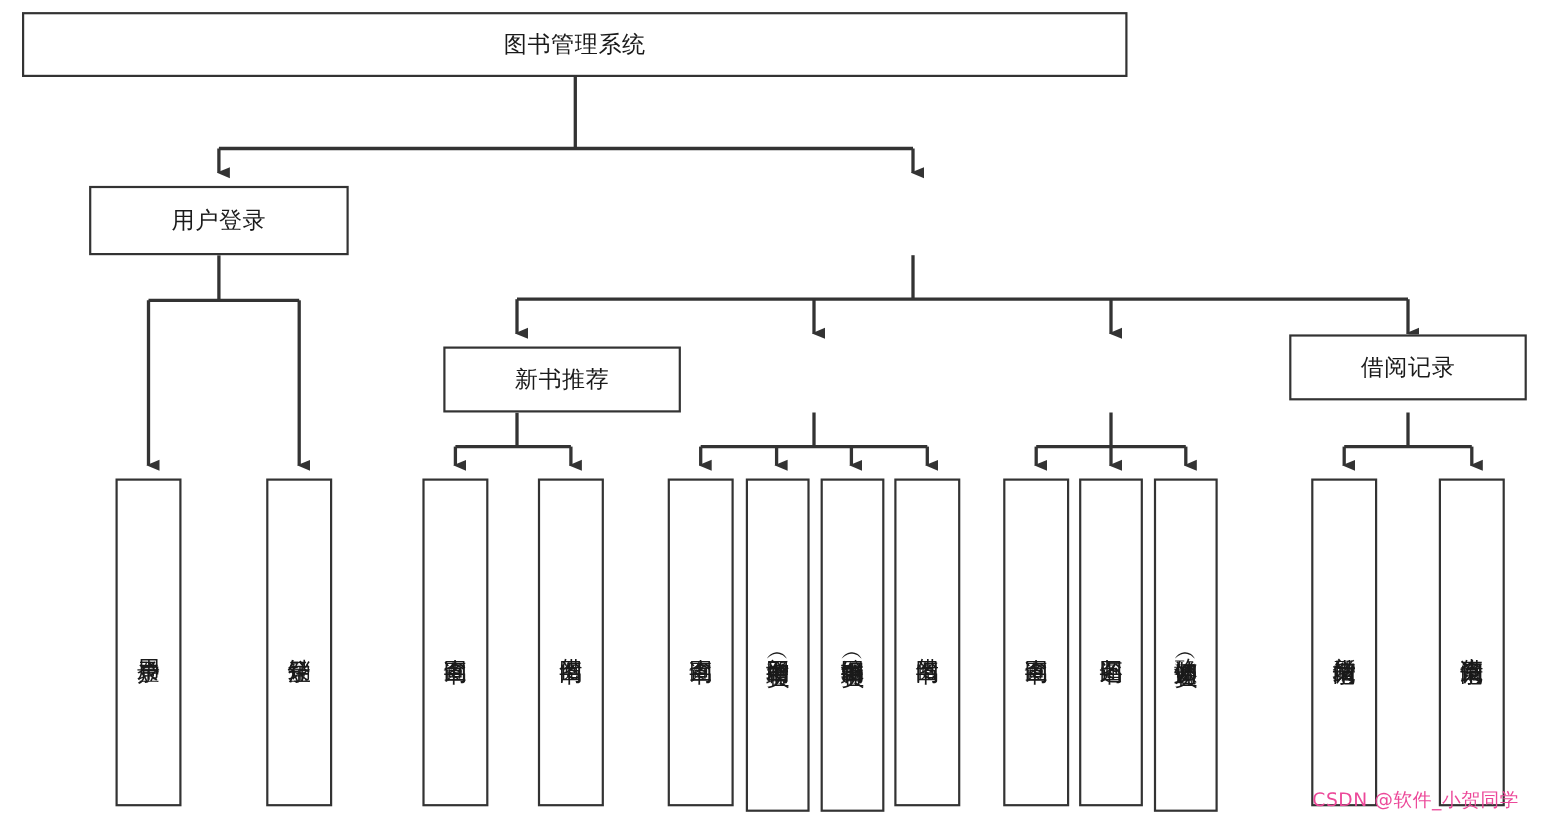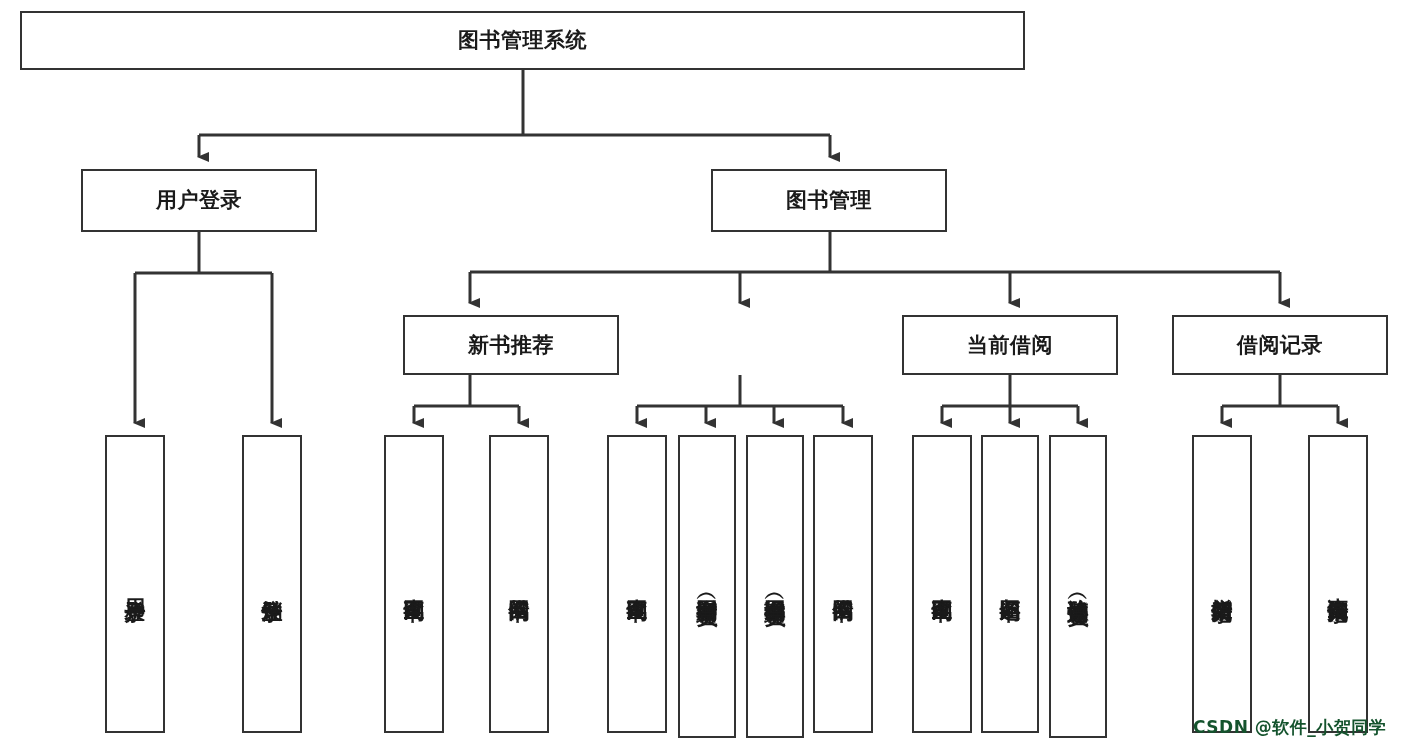--- a/index.html
+++ b/index.html
@@ -9,21 +9,20 @@
   }
   body {
     font-family: "DejaVu Sans", "Liberation Sans", sans-serif;
   }
   #canvas {
     position: relative;
     width: 1405px;
     height: 747px;
     background: #ffffff;
     overflow: hidden;
-    font-weight: bold;
   }
   svg.connectors {
     position: absolute;
     left: 0;
     top: 0;
     width: 1405px;
     height: 747px;
     pointer-events: none;
   }
   .node {
@@ -59,21 +58,21 @@
     text-orientation: upright;
     font-size: 21px;
     line-height: 1.05;
     letter-spacing: 1px;
     white-space: nowrap;
     text-align: center;
   }
   .watermark {
     position: absolute;
     font-size: 17px;
-    color: #14532d;
+    color: #ec4899;
     white-space: nowrap;
     letter-spacing: 0.5px;
   }
 </style>
 </head>
 <body>
 
 <div id="canvas">
 
   <svg class="connectors" viewBox="0 0 1405 747" xmlns="http://www.w3.org/2000/svg">
@@ -127,34 +126,28 @@
   </svg>
 
   <div class="node horiz root" style="left:20px; top:11px; width:1005px; height:59px;">
     <span class="label">图书管理系统</span>
   </div>
 
   <div class="node horiz" style="left:81px; top:169px; width:236px; height:63px;">
     <span class="label">用户登录</span>
   </div>
 
-  <div class="node horiz" style="left:711px; top:169px; width:236px; height:63px;">
-    <span class="label">图书管理</span>
-  </div>
 
   <div class="node horiz" style="left:362px; top:315px; width:216px; height:60px;margin-left:41px;">
     <span class="label">新书推荐</span>
   </div>
 
 
-  <div class="node horiz" style="left:902px; top:315px; width:216px; height:60px;">
-    <span class="label">当前借阅</span>
-  </div>
-
-  <div class="node horiz" style="left:1172px; top:315px; width:216px; height:60px;">
+
+  <div class="node horiz" style="left:1172px; top:304px; width:216px; height:60px;">
     <span class="label">借阅记录</span>
   </div>
 
   <div class="node vert" style="left:105px; top:435px; width:60px; height:298px;">
     <span class="label">用户登录</span>
   </div>
 
   <div class="node vert" style="left:242px; top:435px; width:60px; height:298px;">
     <span class="label">注销登录</span>
   </div>

